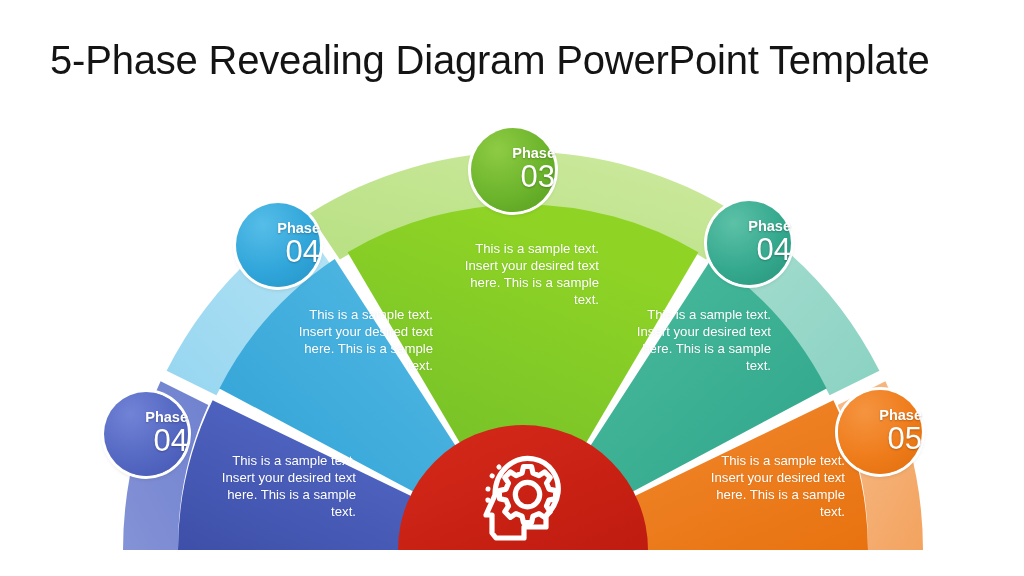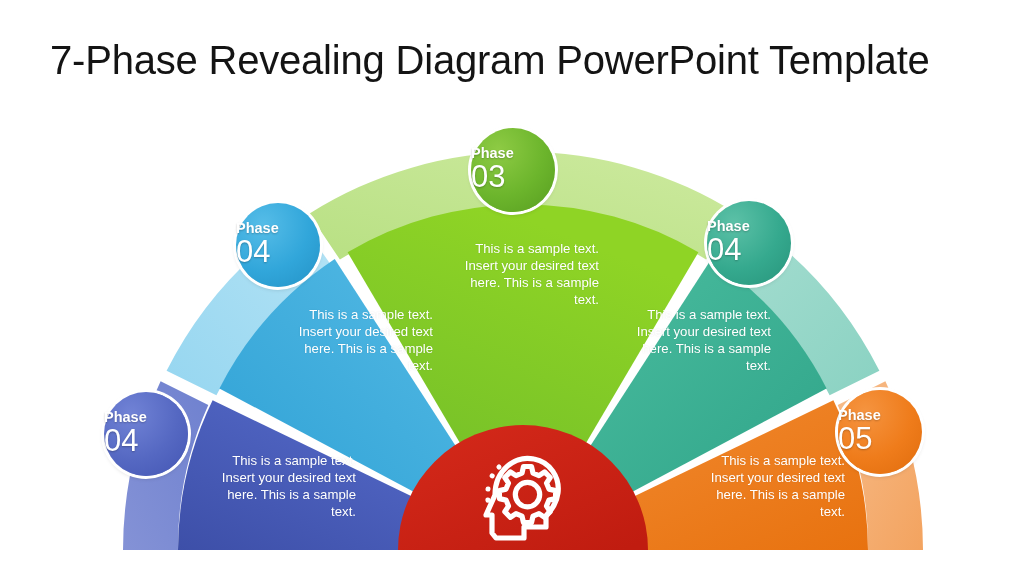--- a/index.html
+++ b/index.html
@@ -60,21 +60,21 @@
     text-align: right;
   }
   .phase-badge {
     position: absolute;
     width: 84px;
     height: 84px;
     border-radius: 50%;
     box-shadow: 0 0 0 3px #ffffff, 0 2px 5px rgba(0,0,0,0.22);
     display: flex;
     flex-direction: column;
-    align-items: flex-start;
+    align-items: flex-end;
     justify-content: center;
     color: #ffffff;
     font-family: "Liberation Sans", sans-serif;
   }
   .phase-badge .pb-label {
     font-size: 14.5px;
     font-weight: bold;
     line-height: 1;
     margin-bottom: 1px;
     text-shadow: 0 1px 2px rgba(0,0,0,0.25);
@@ -92,21 +92,21 @@
     width: 120px;
     height: 120px;
     pointer-events: none;
   }
 </style>
 </head>
 <body>
 
 <div id="slide">
 
-  <div id="page-title">7-Phase Revealing Diagram PowerPoint Template</div>
+  <div id="page-title">5-Phase Revealing Diagram PowerPoint Template</div>
 
   <div id="diagram-wrap">
 
     <svg class="fan" viewBox="0 0 1024 576">
       <defs>
         <linearGradient id="g1" x1="0" y1="1" x2="1" y2="0">
           <stop offset="0%" stop-color="#3d4fa8"></stop>
           <stop offset="100%" stop-color="#5a70d0"></stop>
         </linearGradient>
         <linearGradient id="g1l" x1="0" y1="1" x2="1" y2="0">

